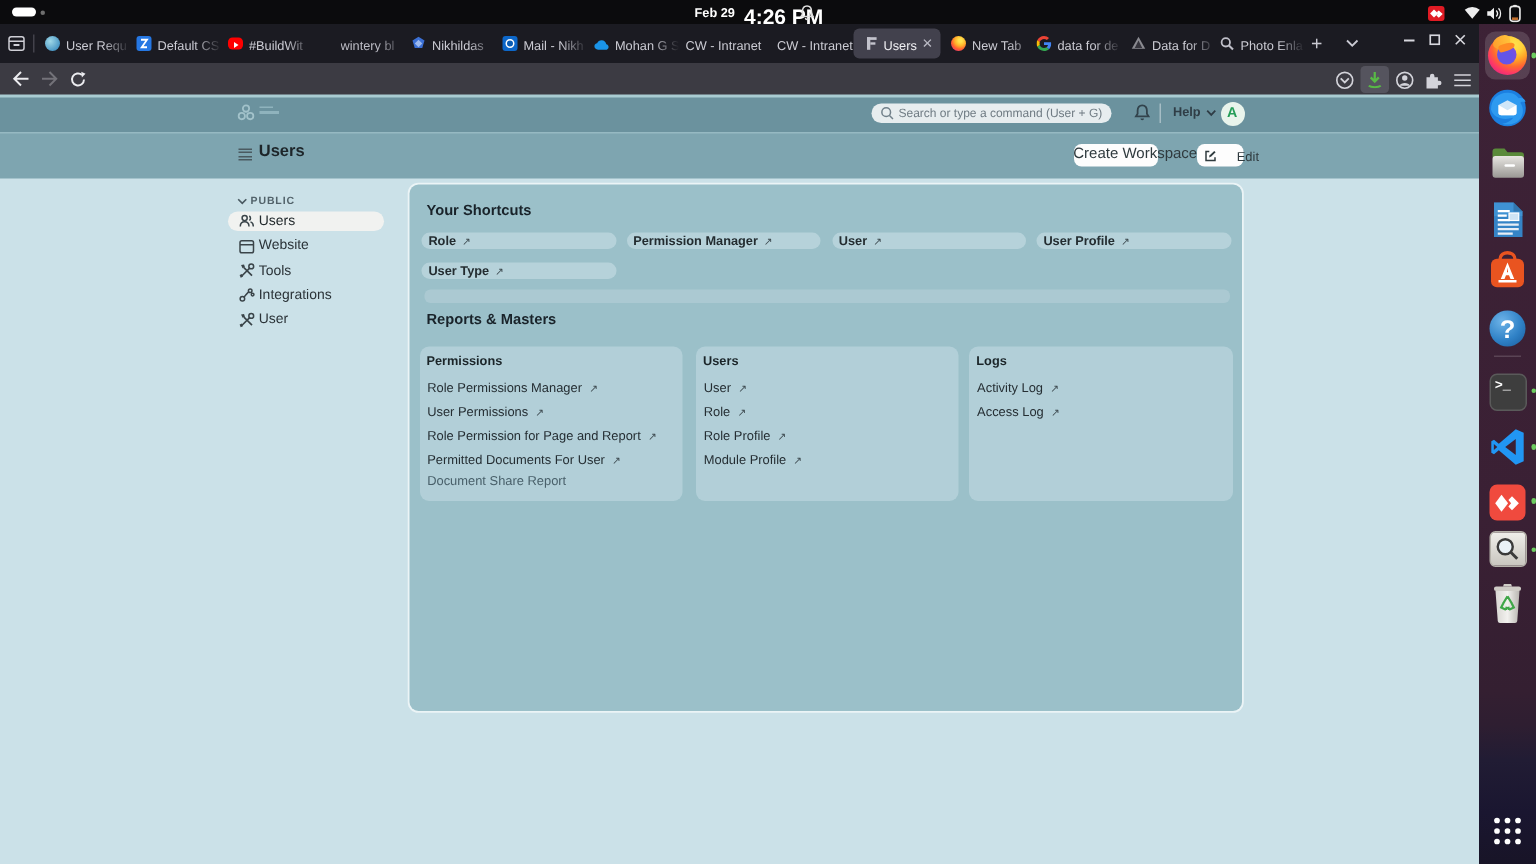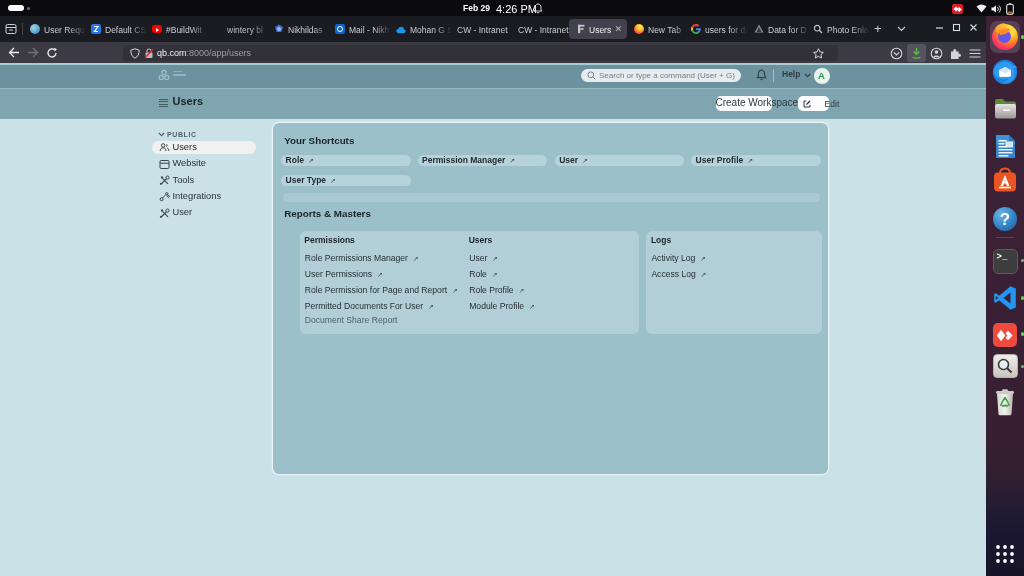--- a/index.html
+++ b/index.html
@@ -45,21 +45,21 @@
   .sideitem svg { position:absolute; left:6.5px; top:1.5px; }
 
   
   #dock { position:absolute; left:986px; top:16px; width:38px; height:560px; }
   .gdot { position:absolute; left:1020.5px; width:3.5px; height:3.5px; background:#6ccb5f; border-radius:50%; }
 </style></head>
 <body>
 
 <div id="sysbar">
   <div id="pill"></div><div id="pilldot"></div>
-  <div id="clock">Feb 29</div><div class="abs" style="left:496px;top:3px;font-size:11px;font-weight:400;color:#fff">4:26 PM</div>
+  <div id="clock">Feb 29</div><div class="abs" style="left:496px;top:3px;font-size:14px;font-weight:700;color:#fff">4:26 PM</div>
   <svg class="abs" style="left:533px;top:3px" width="10" height="11" viewBox="0 0 10 11">
       <path d="M5 1 C3 1 2 2.5 2 4.5 L2 6.5 L1 8 L9 8 L8 6.5 L8 4.5 C8 2.5 7 1 5 1 Z M4 9 a1 1 0 0 0 2 0" fill="none" stroke="#ddd" stroke-width="1"></path>
     </svg>
   <div class="abs" style="left:952px;top:4px;width:11px;height:10px;background:#e01b24;border-radius:2px"></div>
   <svg class="abs" style="left:952.5px;top:5.5px" width="10" height="7" viewBox="0 0 10 7">
       <path d="M3 0.4 L5.8 3 L3 5.6 L0.4 3 Z" fill="#fff"></path>
       <path d="M6.2 1 L8.8 3.4 L6.2 5.9 L4.6 4.4 L5.8 3 L4.8 2.2 Z" fill="#fff"></path>
     </svg>
   <svg class="abs" style="left:976px;top:4px" width="11" height="9" viewBox="0 0 11 9">
       <path d="M0.5 2.5 A8 8 0 0 1 10.5 2.5 L5.5 8.5 Z" fill="#eee"></path>
@@ -148,21 +148,21 @@
         <span class="fav" style="background:radial-gradient(circle at 62% 30%,#ffe24d 12%,#ffb32a 38%,#ff6030 62%,#ef2f7e 88%,#cf2486 100%);border-radius:50%"></span>
         <span class="tablabel">New Tab</span>
       </div>
     <div class="tab" style="left:687px">
         <svg class="fav" width="10" height="10" viewBox="0 0 48 48">
           <path fill="#ea4335" d="M24 9.5c3.54 0 6.71 1.22 9.21 3.6l6.85-6.85C35.9 2.38 30.47 0 24 0 14.62 0 6.51 5.38 2.56 13.22l7.98 6.19C12.43 13.72 17.74 9.5 24 9.5z"></path>
           <path fill="#4285f4" d="M46.98 24.55c0-1.57-.15-3.09-.38-4.55H24v9.02h12.94c-.58 2.96-2.26 5.48-4.78 7.18l7.73 6c4.51-4.18 7.09-10.36 7.09-17.65z"></path>
           <path fill="#fbbc05" d="M10.53 28.59c-.48-1.45-.76-2.99-.76-4.59s.27-3.14.76-4.59l-7.98-6.19C.92 16.46 0 20.12 0 24c0 3.88.92 7.54 2.56 10.78l7.97-6.19z"></path>
           <path fill="#34a853" d="M24 48c6.48 0 11.93-2.13 15.89-5.81l-7.73-6c-2.15 1.45-4.92 2.3-8.16 2.3-6.26 0-11.57-4.22-13.47-9.91l-7.98 6.19C6.51 42.62 14.62 48 24 48z"></path>
         </svg>
-        <span class="tablabel">users for de</span>
+        <span class="tablabel">data for de</span>
       </div>
     <div class="tab" style="left:750px">
         <svg class="fav" width="10" height="10" viewBox="0 0 10 10">
           <path d="M5 0.5 L9.5 8.5 L0.5 8.5 Z" fill="#8a8a90"></path>
           <path d="M5 3 L7.5 8 L2.5 8 Z" fill="#35343c"></path>
         </svg>
         <span class="tablabel">Data for D</span>
       </div>
     <div class="tab" style="left:809px">
         <svg class="fav" width="10" height="10" viewBox="0 0 10 10">
@@ -191,34 +191,20 @@
     <svg class="abs" style="left:8px;top:5px" width="12" height="11" viewBox="0 0 12 11">
         <path d="M6 1 L1.5 5.5 L6 10 M1.5 5.5 L11 5.5" stroke="#ececf0" stroke-width="1.3" fill="none"></path>
       </svg>
     <svg class="abs" style="left:27px;top:5px" width="12" height="11" viewBox="0 0 12 11">
         <path d="M6 1 L10.5 5.5 L6 10 M10.5 5.5 L1 5.5" stroke="#737279" stroke-width="1.3" fill="none"></path>
       </svg>
     <svg class="abs" style="left:46px;top:4.5px" width="12" height="12" viewBox="0 0 12 12">
         <path d="M10 6 A4 4 0 1 1 8.7 3" stroke="#ececf0" stroke-width="1.3" fill="none"></path>
         <path d="M8.2 0.8 L11 2.2 L8.6 4.6 Z" fill="#ececf0"></path>
       </svg>
-    <div id="urlfield">
-      <svg class="abs" style="left:7px;top:3px" width="10" height="11" viewBox="0 0 10 11">
-          <path d="M5 0.8 L9.2 2.2 C9.2 6 8 8.8 5 10.2 C2 8.8 0.8 6 0.8 2.2 Z" fill="none" stroke="#d3d3da" stroke-width="1"></path>
-        </svg>
-      <svg class="abs" style="left:21px;top:3px" width="10" height="11" viewBox="0 0 10 11">
-          <rect x="1.5" y="4.5" width="7" height="5.5" rx="1" fill="#b9b9c0"></rect>
-          <path d="M3 4.5 L3 3 A2 2 0 0 1 7 3 L7 4.5" stroke="#b9b9c0" stroke-width="1.2" fill="none"></path>
-          <path d="M1 10 L9 1" stroke="#e02020" stroke-width="1.2"></path>
-        </svg>
-      <span class="abs" style="left:34px;top:3.5px;font-size:9px;color:#f2f2f4">qb.com<span style="color:#9e9da6">:8000/app/users</span></span>
-      <svg class="abs" style="left:690px;top:3px" width="11" height="11" viewBox="0 0 11 11">
-          <path d="M5.5 0.8 L7 4 L10.4 4.4 L7.9 6.7 L8.6 10 L5.5 8.3 L2.4 10 L3.1 6.7 L0.6 4.4 L4 4 Z" fill="none" stroke="#d3d3da" stroke-width="1"></path>
-        </svg>
-    </div>
     <svg class="abs" style="left:890px;top:4.5px" width="13" height="13" viewBox="0 0 13 13">
         <circle cx="6.5" cy="6.5" r="5.3" fill="none" stroke="#d3d3da" stroke-width="1.1"></circle>
         <path d="M3.8 5.3 L6.5 8 L9.2 5.3" stroke="#d3d3da" stroke-width="1.2" fill="none"></path>
       </svg>
     <div class="abs" style="left:907px;top:1.5px;width:19px;height:18px;background:#55545e;border-radius:3px"></div>
     <svg class="abs" style="left:911px;top:4.5px" width="11" height="12" viewBox="0 0 11 12">
         <path d="M5.5 1 L5.5 7 M2.8 4.6 L5.5 7.4 L8.2 4.6" stroke="#58b946" stroke-width="1.5" fill="none"></path>
         <path d="M1.5 10.2 C3 11.4 8 11.4 9.5 10.2" stroke="#58b946" stroke-width="1.3" fill="none"></path>
       </svg>
     <svg class="abs" style="left:930px;top:4.5px" width="13" height="13" viewBox="0 0 13 13">
@@ -332,21 +318,21 @@
     <div id="container">
       <span class="h2 abs" style="left:11.5px;top:12px">Your Shortcuts</span>
       <div class="pill" style="left:8.3px;top:32.8px">Role<span class="arr">↗</span></div>
       <div class="pill" style="left:144.8px;top:32.8px">Permission Manager<span class="arr">↗</span></div>
       <div class="pill" style="left:281.9px;top:32.8px">User<span class="arr">↗</span></div>
       <div class="pill" style="left:418.3px;top:32.8px">User Profile<span class="arr">↗</span></div>
       <div class="pill" style="left:8.3px;top:52.3px">User Type<span class="arr">↗</span></div>
       <div class="abs" style="left:10.2px;top:70.5px;width:537.5px;height:8.5px;background:#abc9d2;border-radius:4px"></div>
       <span class="h2 abs" style="left:11.5px;top:85.5px">Reports &amp; Masters</span>
 
-      <div class="card" style="left:27px">
+      <div class="card" style="left:7px">
         <span class="cardtitle">Permissions</span>
         <span class="link" style="top:22px">Role Permissions Manager&nbsp;&nbsp;<span class="arr">↗</span></span>
         <span class="link" style="top:38.4px">User Permissions&nbsp;&nbsp;<span class="arr">↗</span></span>
         <span class="link" style="top:54.2px">Role Permission for Page and Report&nbsp;&nbsp;<span class="arr">↗</span></span>
         <span class="link" style="top:70px">Permitted Documents For User&nbsp;&nbsp;<span class="arr">↗</span></span>
         <span class="link" style="top:83.6px;color:#49606a">Document Share Report</span>
       </div>
       <div class="card" style="left:191.4px">
         <span class="cardtitle">Users</span>
         <span class="link" style="top:22px">User&nbsp;&nbsp;<span class="arr">↗</span></span>

